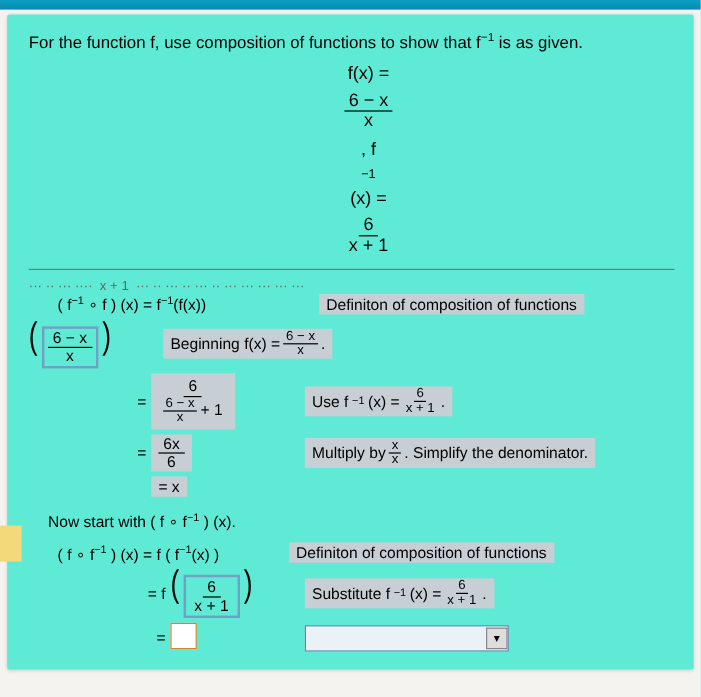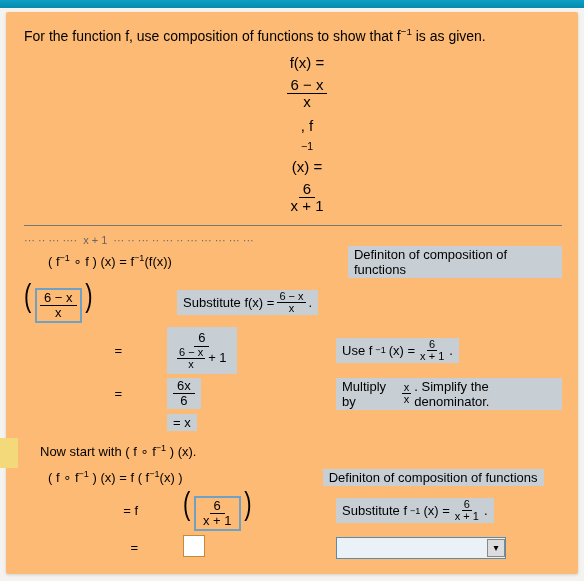--- a/index.html
+++ b/index.html
@@ -10,36 +10,36 @@
     font-size: 13px;
     background: #f5f3f0;
     overflow: hidden;
     position: relative;
   }
   .topbar {
     height: 8px;
     background: linear-gradient(180deg,#0aa0c4 0%, #078aac 100%);
   }
   .page {
-    background: #fdba74;
+    background: #5eead4;
     margin: 4px 6px 0 6px;
     padding: 14px 16px 10px 18px;
     border-radius: 2px;
     box-shadow: 0 1px 3px rgba(0,0,0,0.15);
   }
   .prompt { font-size: 14px; margin-bottom: 10px; }
   .sup { font-size: 0.7em; vertical-align: super; }
   .big-formula { display:flex; align-items:center; gap:6px; margin:6px 0 10px 28px; font-size:15px;flex-direction:column; }
   .frac { display:inline-flex; flex-direction:column; align-items:center; line-height:1.1; }
   .frac .num { border-bottom: 1px solid #000; padding: 0 4px; min-width:14px; text-align:center;}
   .frac .den { padding: 0 4px; text-align:center;}
   .hr { border-bottom:1px solid #777; margin:6px 0 8px 0; }
   .garble { color:#666; font-size:11px; display:flex; align-items:center; gap:6px; }
   .subhead { margin: 8px 0 10px 0; font-size: 13px; }
-  .work-row { display:flex; align-items:center; margin-bottom:4px;gap:41px; }
+  .work-row { display:flex; align-items:center; margin-bottom:4px; }
   .eq-col { width: 80px; text-align:right; padding-right:4px;}
   .exp-col { width: 148px; }
   .reason-col { flex:1; display:flex; align-items:center; gap:3px; padding-left:2px; font-size:13px;}
   .reason-box { background:#c7ced4; padding:1px 6px; display:inline-flex; align-items:center; gap:3px;}
   .bigp-l, .bigp-r { font-size:22px; transform: scaleY(1.4); display:inline-block; position:relative; top:1px;}
   .boxed { border:2px solid #6fa1c4; display:inline-flex; align-items:center; padding:1px 3px;}
   .emptybox { border:1px solid #c28a3a; width:22px; height:22px; display:inline-block; background:#fff;}
   .dropdown-empty { border:1px solid #5b8aaf; background:#eaf2f8; width:170px; height:22px; display:inline-flex; align-items:center; justify-content:flex-end;}
   .dd-btn { width:18px; height:18px; border:1px solid #888; background:#ddd; display:inline-flex; align-items:center; justify-content:center; font-size:10px;}
   .tiny { font-size:11px; }
@@ -102,21 +102,21 @@
       <span class="boxed">
         <span class="frac">
           <span class="num">6 − x</span>
           <span class="den">x</span>
         </span>
       </span>
       <span class="bigp-r">)</span>
     </div>
     <div class="reason-col">
       <span class="reason-box">
-        <span>Substitute f(x) =</span>
+        <span>Beginning f(x) =</span>
         <span class="small-frac">
           <span class="n">6 − x</span>
           <span class="d">x</span>
         </span>
         <span>.</span>
       </span>
     </div>
   </div>
 
   <div class="work-row" style="align-items:center;">

